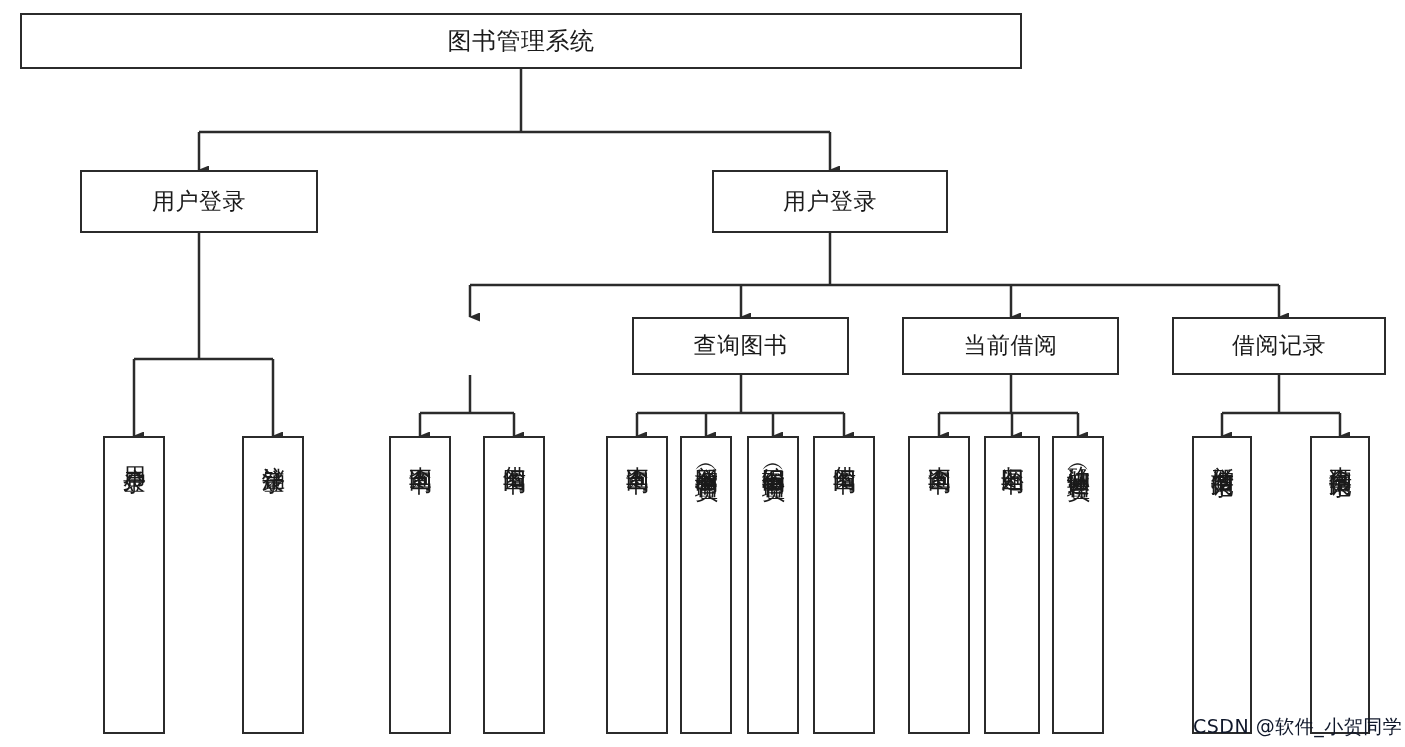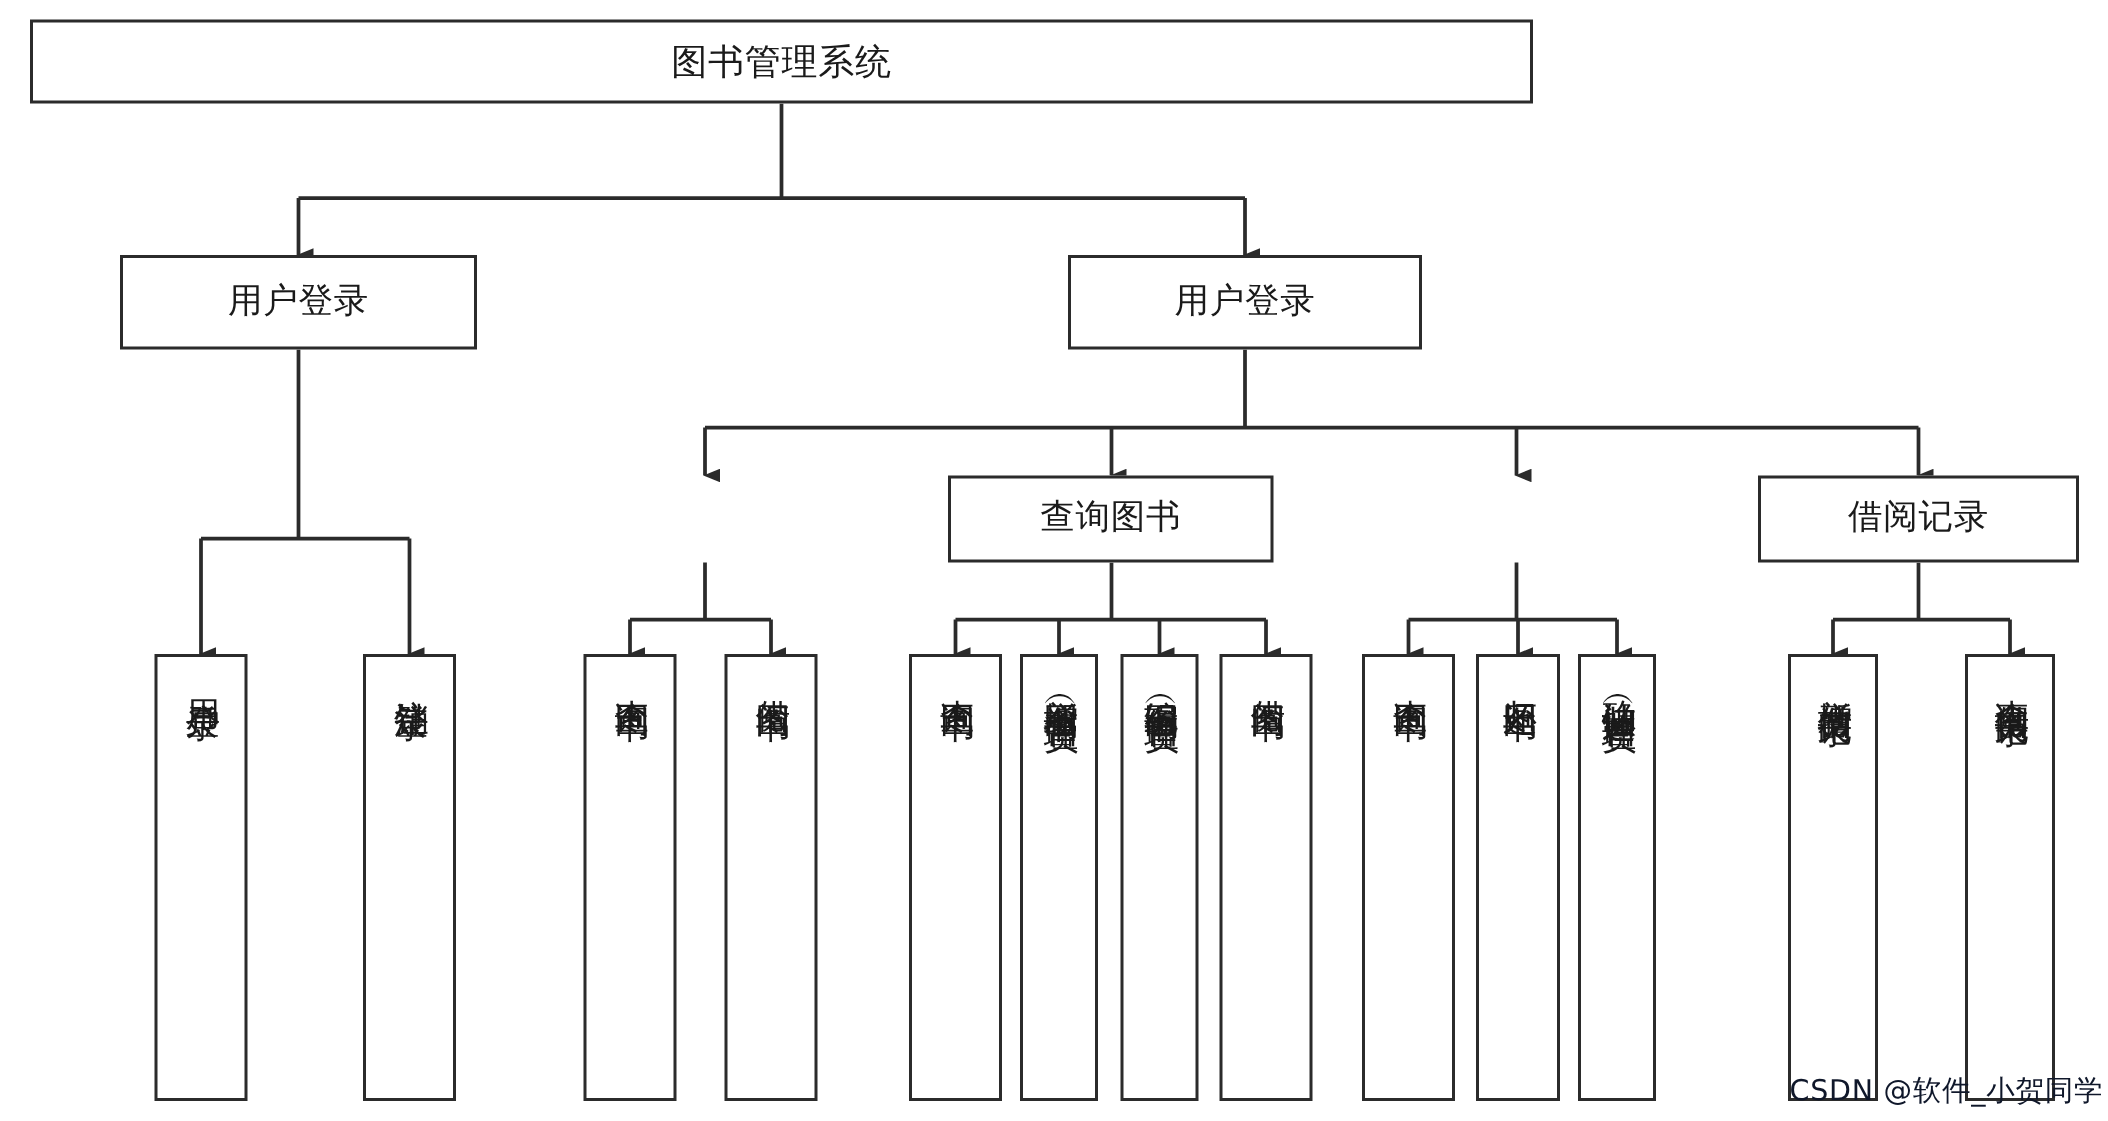--- a/index.html
+++ b/index.html
@@ -124,20 +124,23 @@
   <div class="node node-horizontal" style="left: 80px; top: 170px; width: 238px; height: 63px;">
     <span class="label">用户登录</span>
   </div>
   <div class="node node-horizontal" style="left: 712px; top: 170px; width: 236px; height: 63px;">
     <span class="label">用户登录</span>
   </div>
 
   <div class="node node-horizontal" style="left: 632px; top: 317px; width: 217px; height: 58px;">
     <span class="label">查询图书</span>
   </div>
+  <div class="node node-horizontal" style="left: 902px; top: 317px; width: 217px; height: 58px;">
+    <span class="label">当前借阅</span>
+  </div>
   <div class="node node-horizontal" style="left: 1172px; top: 317px; width: 214px; height: 58px;">
     <span class="label">借阅记录</span>
   </div>
 
   <div class="node node-vertical" style="left: 103px; top: 436px; width: 62px; height: 298px;">
     <span class="label">用户登录</span>
   </div>
   <div class="node node-vertical" style="left: 242px; top: 436px; width: 62px; height: 298px;">
     <span class="label">注销登录</span>
   </div>

